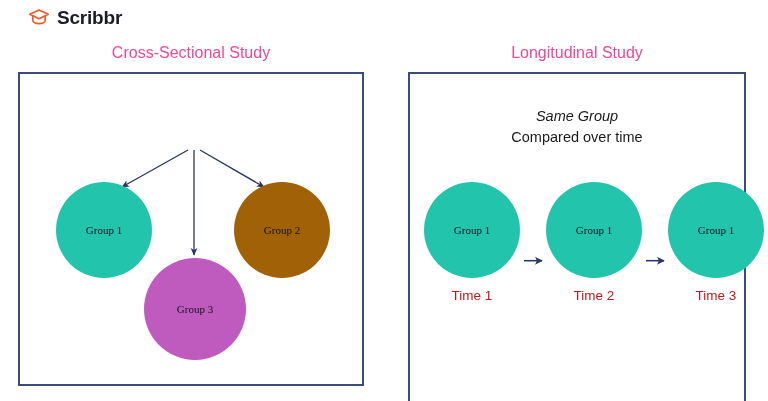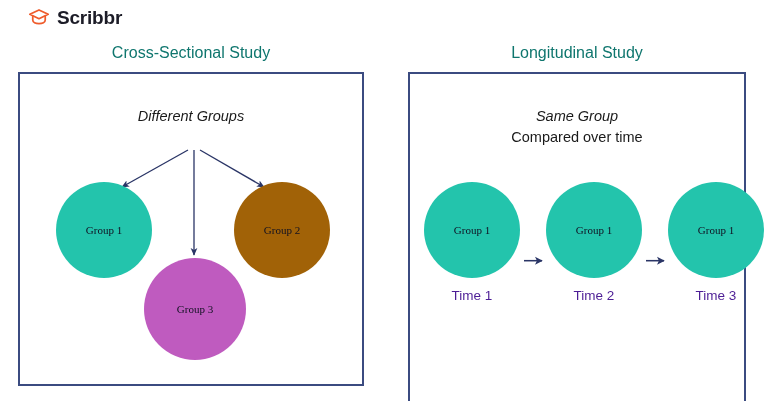--- a/index.html
+++ b/index.html
@@ -31,21 +31,21 @@
     color: #1c1c27;
     letter-spacing: -0.2px;
     text-align: center;
   }
 
   
   .panel-title {
     position: absolute;
     top: 44px;
     font-size: 16px;
-    color: #0f766e;
+    color: #ec4899;
     text-align: center;
     font-weight: normal;
   }
   #title-left  { left: 18px;  width: 346px; }
   #title-right { left: 408px; width: 338px; }
 
   
   .panel {
     position: absolute;
     top: 72px;
@@ -98,21 +98,21 @@
   #bubble-t2 { left: 136px; top: 108px; width: 96px; height: 96px; background: #23c4ac; }
   #bubble-t3 { left: 258px; top: 108px; width: 96px; height: 96px; background: #23c4ac; }
 
   
   .time-label {
     position: absolute;
     top: 214px;
     width: 96px;
     text-align: center;
     font-size: 13.5px;
-    color: #4c1d95;
+    color: #b91c1c;
   }
   #time-1 { left: 14px; }
   #time-2 { left: 136px; }
   #time-3 { left: 258px; }
 
   .arrow-layer {
     position: absolute;
     left: 0; top: 0;
     width: 100%; height: 100%;
     pointer-events: none;
@@ -131,21 +131,20 @@
   <span class="brand-name">Scribbr</span>
 </div>
 
 <div class="panel-title" id="title-left">Cross-Sectional Study</div>
 
 <div class="panel-title" id="title-right">Longitudinal Study</div>
 
 <div class="panel" id="panel-left">
 
   <div class="caption">
-    <span class="caption-em">Different Groups</span>
   </div>
 
   <svg class="arrow-layer" viewBox="0 0 342 310" preserveAspectRatio="none">
     <defs>
       <marker id="head-navy" markerWidth="7" markerHeight="7" refX="5.4" refY="3" orient="auto" markerUnits="strokeWidth">
         <path d="M0,0.4 L6,3 L0,5.6 L1.5,3 Z" fill="#2a3566"></path>
       </marker>
     </defs>
     <line x1="168" y1="76" x2="102" y2="113" stroke="#2a3566" stroke-width="1.3" marker-end="url(#head-navy)"></line>
     <line x1="174" y1="76" x2="174" y2="181" stroke="#2a3566" stroke-width="1.3" marker-end="url(#head-navy)"></line>

